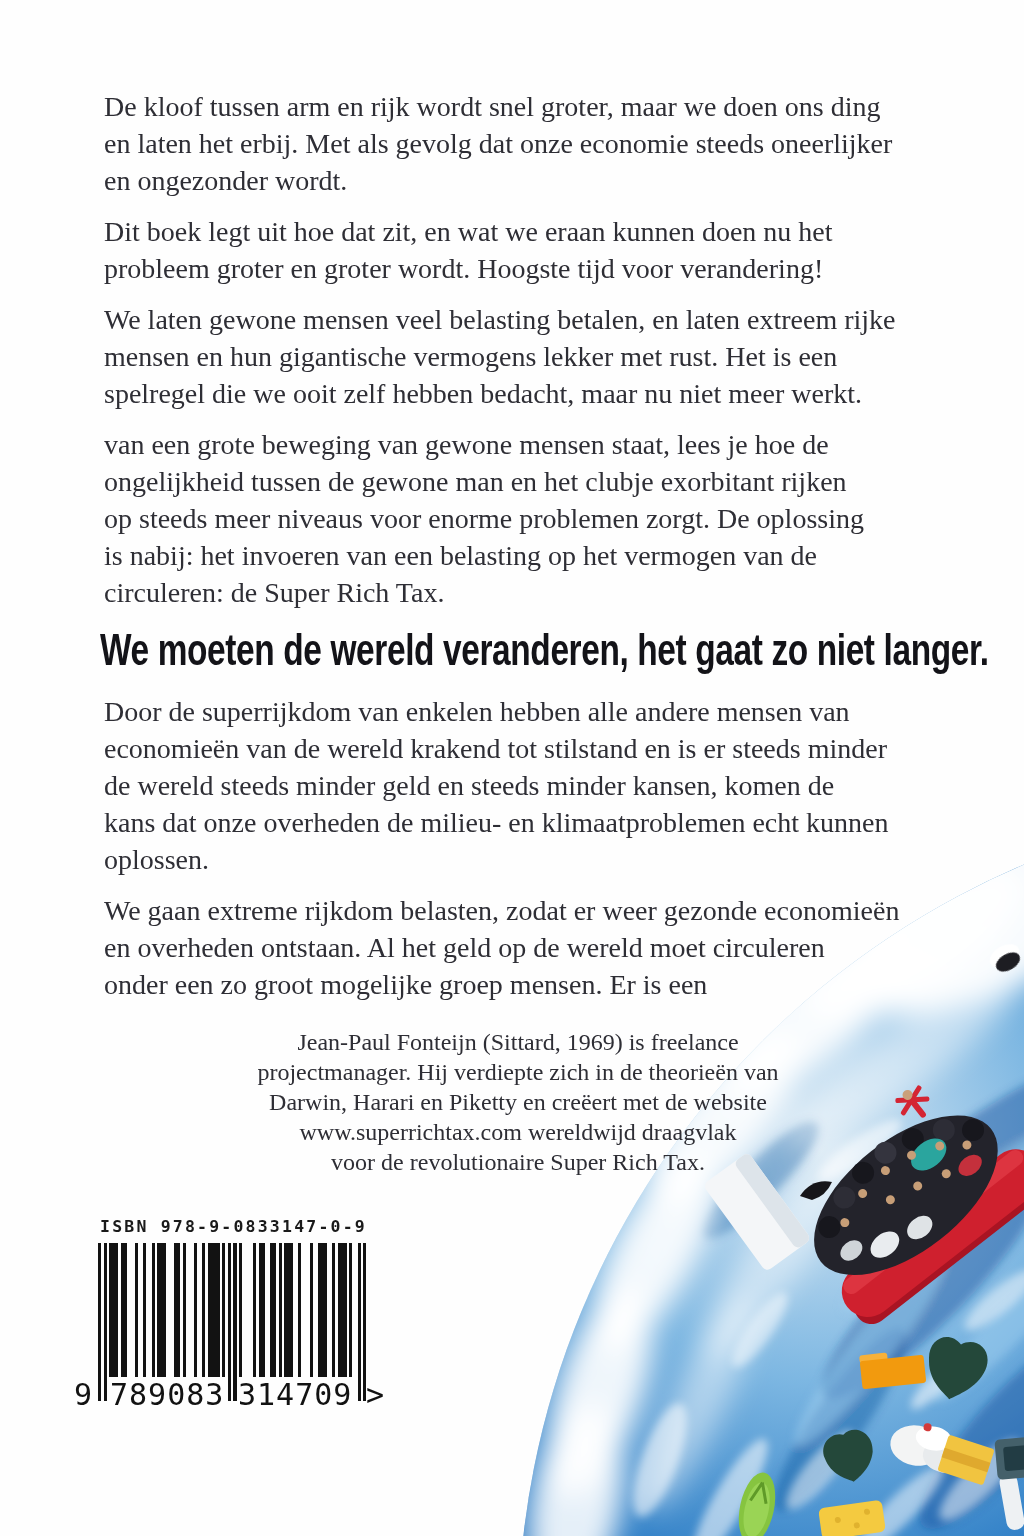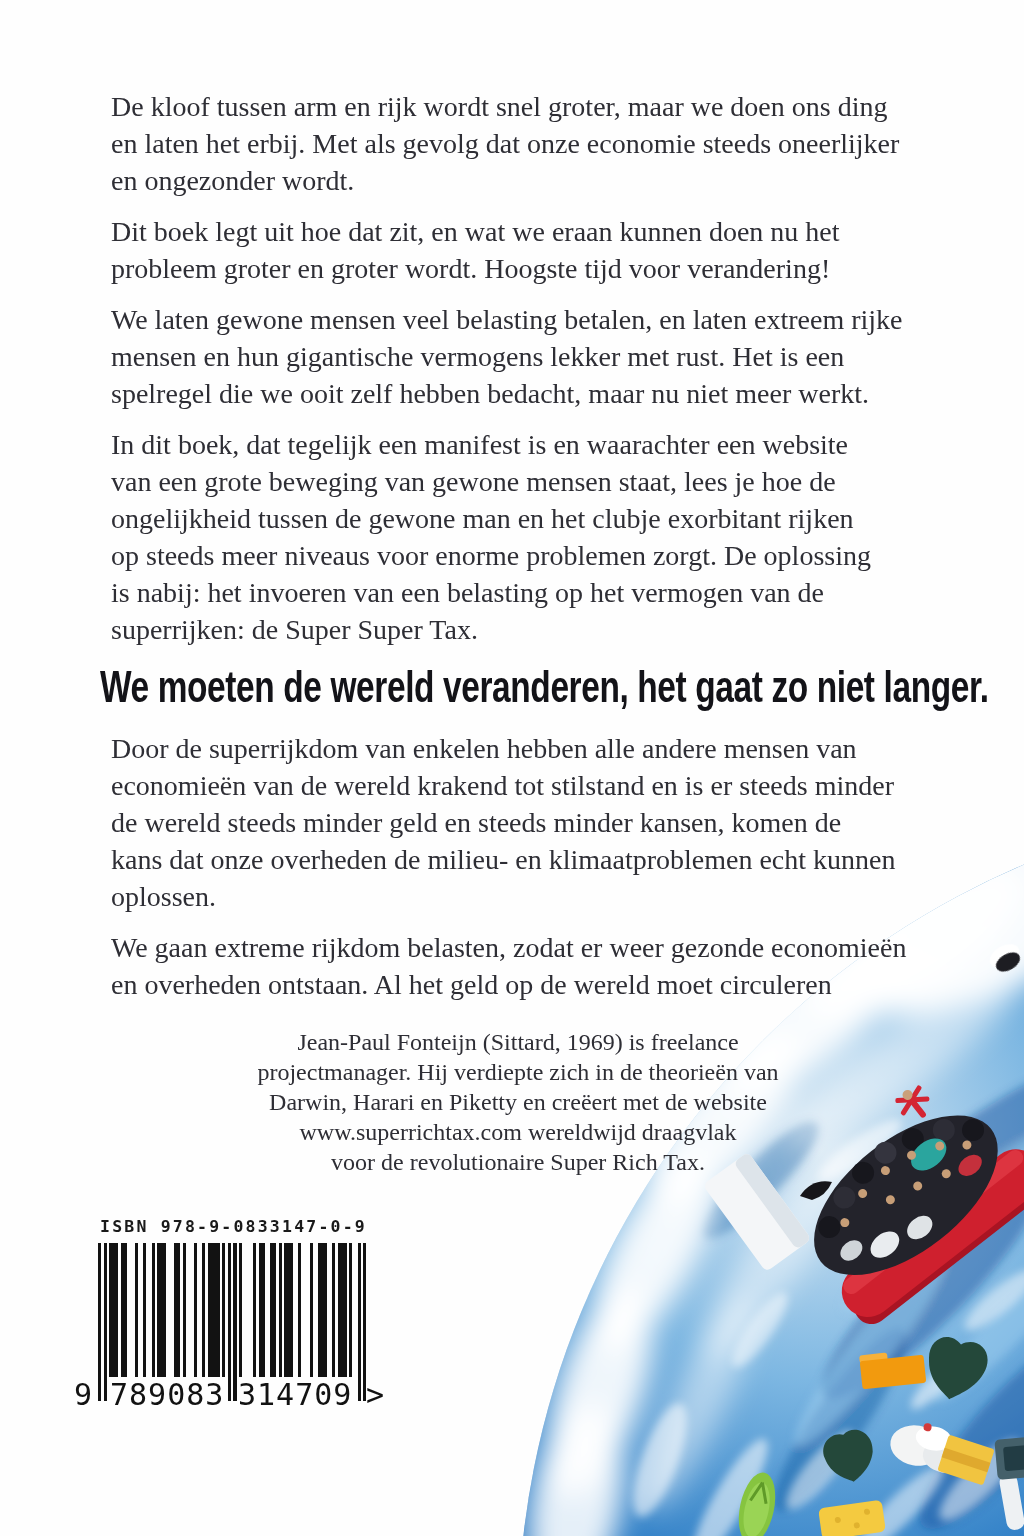--- a/index.html
+++ b/index.html
@@ -7,21 +7,21 @@
     position:relative; width:1024px; height:1536px;
     background:#fefefe; overflow:hidden; margin:0 auto;
   }
   .globe-svg { position:absolute; left:0; top:0; z-index:1; }
   .copy {
     position:absolute; left:100px; top:88px; width:836px; z-index:2;
   }
   .para {
     font-family:"Liberation Serif", serif;
     font-size:28px; line-height:37px; color:#2e2e35;
-    margin:0 0 14px 11px;
+    margin:0 0 14px 4px;
   }
   .para .line { white-space:nowrap; }
   .headline {
     font-family:"Liberation Sans", sans-serif;
     font-weight:800; font-size:44px; line-height:50px;
     color:#131318; letter-spacing:-0.5px; white-space:nowrap;
     transform:scaleX(0.76); transform-origin:0 50%;
     margin:8px 0 18px 0;
   }
   .bio {
@@ -215,41 +215,41 @@
       <span class="line" style="display:block">probleem groter en groter wordt. Hoogste tijd voor verandering!</span>
     </p>
 
     <p class="para">
       <span class="line" style="display:block">We laten gewone mensen veel belasting betalen, en laten extreem rijke</span>
       <span class="line" style="display:block">mensen en hun gigantische vermogens lekker met rust. Het is een</span>
       <span class="line" style="display:block">spelregel die we ooit zelf hebben bedacht, maar nu niet meer werkt.</span>
     </p>
 
     <p class="para">
-      <span class="line" style="display:block">In dit boek, dat tegelijk een manifest is en waarachter een website</span>
       <span class="line" style="display:block">van een grote beweging van gewone mensen staat, lees je hoe de</span>
       <span class="line" style="display:block">ongelijkheid tussen de gewone man en het clubje exorbitant rijken</span>
       <span class="line" style="display:block">op steeds meer niveaus voor enorme problemen zorgt. De oplossing</span>
       <span class="line" style="display:block">is nabij: het invoeren van een belasting op het vermogen van de</span>
-      <span class="line" style="display:block">superrijken: de Super Super Tax.</span>
+      <span class="line" style="display:block">circuleren: de Super Rich Tax.</span>
     </p>
 
     <h1 class="headline">We moeten de wereld veranderen, het gaat zo niet langer.</h1>
 
     <p class="para">
       <span class="line" style="display:block">Door de superrijkdom van enkelen hebben alle andere mensen van</span>
       <span class="line" style="display:block">economieën van de wereld krakend tot stilstand en is er steeds minder</span>
       <span class="line" style="display:block">de wereld steeds minder geld en steeds minder kansen, komen de</span>
       <span class="line" style="display:block">kans dat onze overheden de milieu- en klimaatproblemen echt kunnen</span>
       <span class="line" style="display:block">oplossen.</span>
     </p>
 
     <p class="para">
       <span class="line" style="display:block">We gaan extreme rijkdom belasten, zodat er weer gezonde economieën</span>
       <span class="line" style="display:block">en overheden ontstaan. Al het geld op de wereld moet circuleren</span>
+      <span class="line" style="display:block">onder een zo groot mogelijke groep mensen. Er is een</span>
     </p>
 
     <div class="bio">
       <span class="line" style="display:block">Jean-Paul Fonteijn (Sittard, 1969) is freelance</span>
       <span class="line" style="display:block">projectmanager. Hij verdiepte zich in de theorieën van</span>
       <span class="line" style="display:block">Darwin, Harari en Piketty en creëert met de website</span>
       <span class="line" style="display:block">www.superrichtax.com wereldwijd draagvlak</span>
       <span class="line" style="display:block">voor de revolutionaire Super Rich Tax.</span>
     </div>
 

